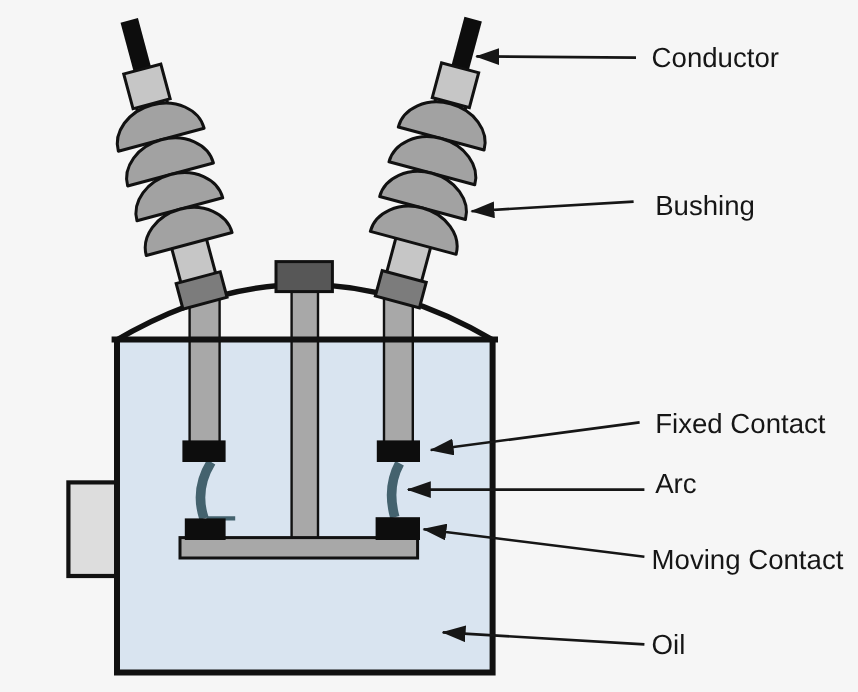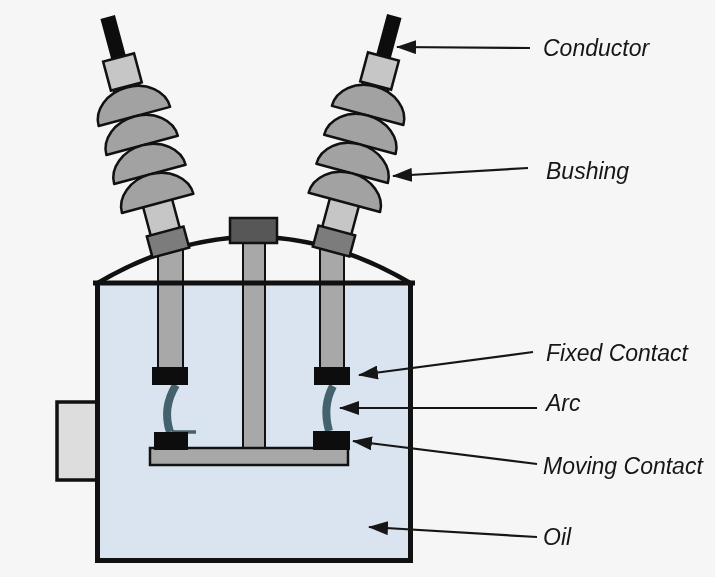--- a/index.html
+++ b/index.html
@@ -7,21 +7,20 @@
     padding: 0;
     width: 715px;
     height: 577px;
     overflow: hidden;
     font-family: "Liberation Sans", sans-serif;
   }
   #stage {
     width: 715px;
     height: 577px;
     position: relative;
-    font-style: italic;
   }
   svg { display: block; }
   text.diagram-label {
     font-family: "Liberation Sans", sans-serif;
     font-size: 23px;
   }
 </style>
 </head>
 <body>
 

